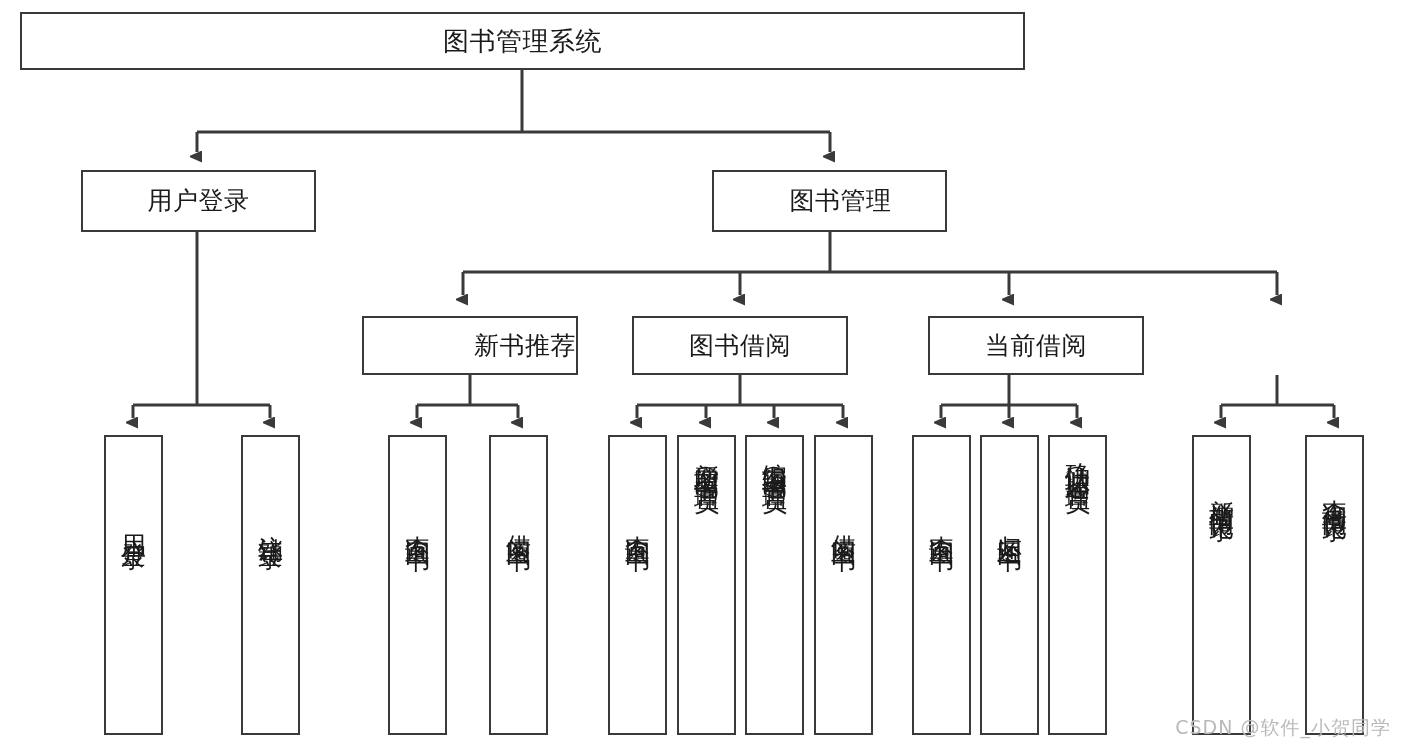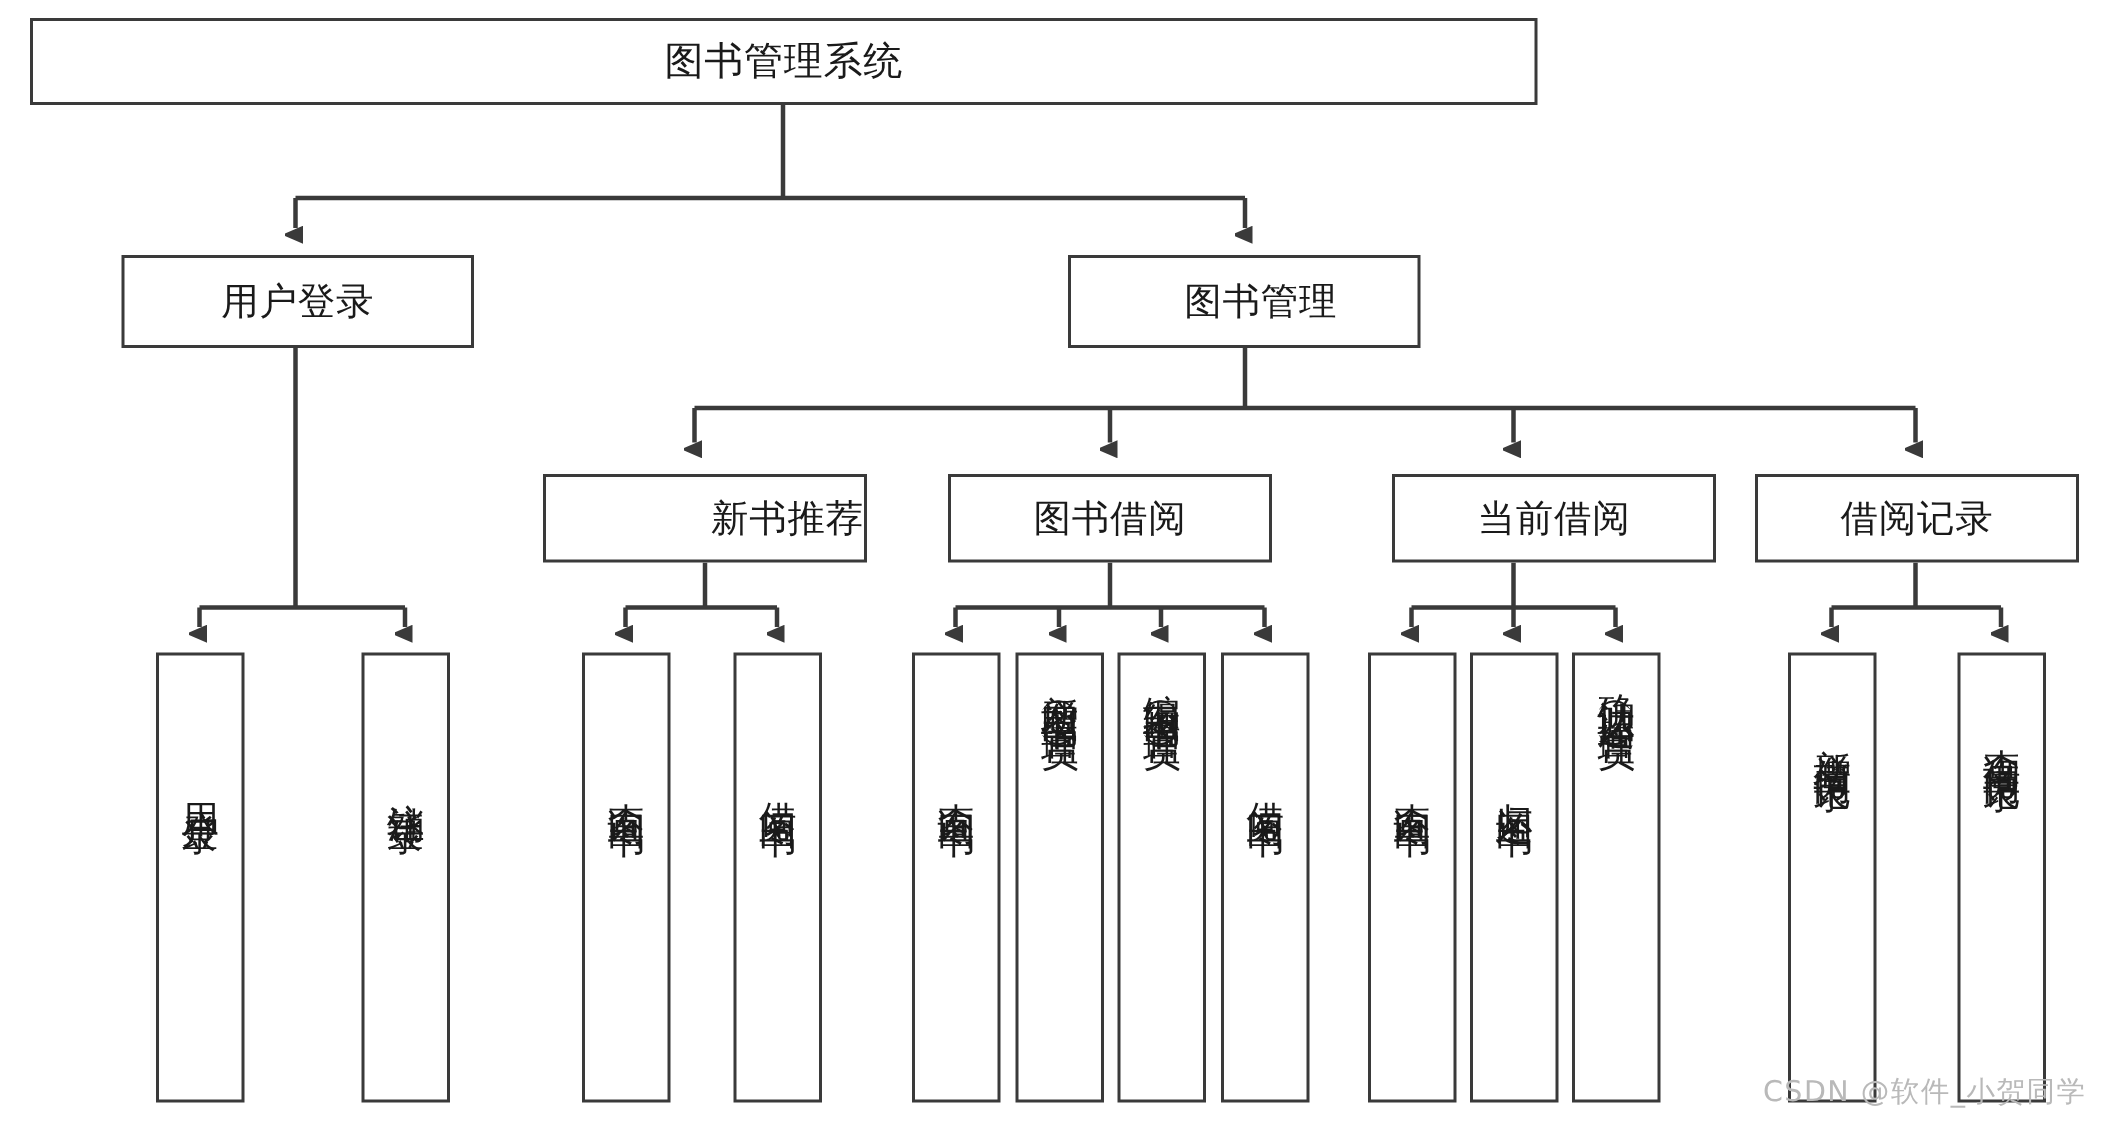--- a/index.html
+++ b/index.html
@@ -169,23 +169,20 @@
   </div>
 
   <div class="node horiz" style="left:632px; top:316px; width:216px; height:59px;">
     <span class="label">图书借阅</span>
   </div>
 
   <div class="node horiz" style="left:928px; top:316px; width:216px; height:59px;">
     <span class="label">当前借阅</span>
   </div>
 
-  <div class="node horiz" style="left:1170px; top:316px; width:216px; height:59px;">
-    <span class="label">借阅记录</span>
-  </div>
 
   <div class="node vert" style="left:104px; top:435px; width:59px; height:300px;">
     <span class="label" style="margin-top:78px;">用户登录</span>
   </div>
 
   <div class="node vert" style="left:241px; top:435px; width:59px; height:300px;">
     <span class="label" style="margin-top:78px;">注销登录</span>
   </div>
 
   <div class="node vert" style="left:388px; top:435px; width:59px; height:300px;">

